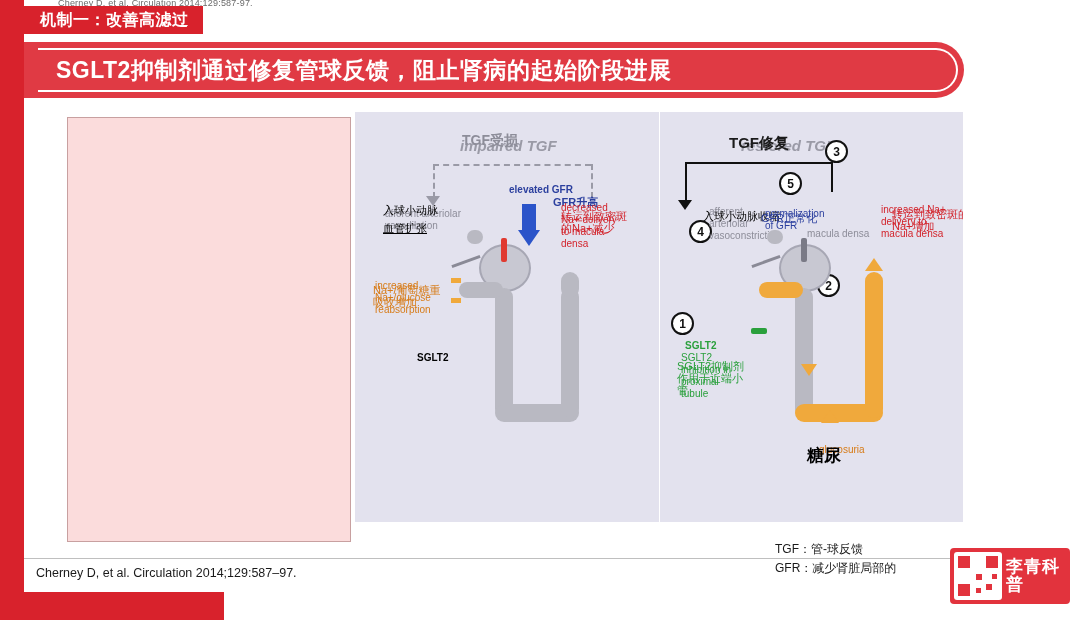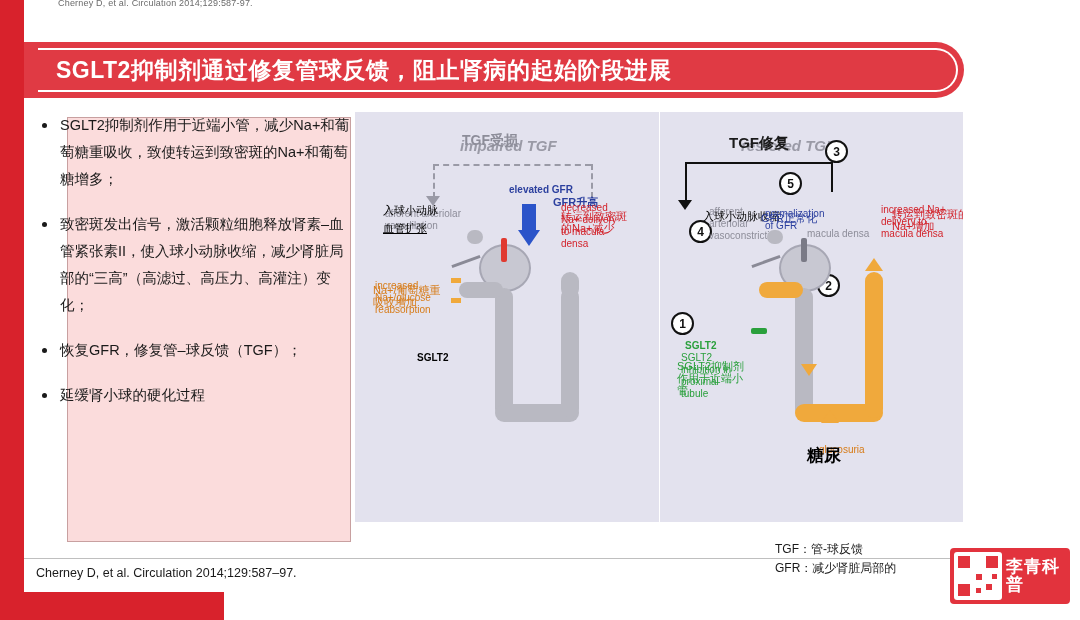--- a/index.html
+++ b/index.html
@@ -171,34 +171,29 @@
 </style>
 </head>
 <body>
 
 <div class="slide">
 
   <div class="topcite">Cherney D, et al. Circulation 2014;129:587-97.</div>
 
   <div class="leftbar"></div>
 
+  <div class="mech-tag">机制一：改善高滤过</div>
 
   <div class="title-banner">
     <div class="tline"></div>
     <div class="title-text">SGLT2抑制剂通过修复管球反馈，阻止肾病的起始阶段进展</div>
   </div>
 
   <div class="pinkbox"></div>
 
-  <div class="bullets">
-    <div class="bullet">SGLT2抑制剂作用于近端小管，减少Na+和葡萄糖重吸收，致使转运到致密斑的Na+和葡萄糖增多；</div>
-    <div class="bullet">致密斑发出信号，激活颗粒细胞释放肾素–血管紧张素II，使入球小动脉收缩，减少肾脏局部的“三高”（高滤过、高压力、高灌注）变化；</div>
-    <div class="bullet">恢复GFR，修复管–球反馈（TGF）；</div>
-    <div class="bullet">延缓肾小球的硬化过程</div>
-  </div>
 
   <div class="figure">
     <div class="fig-split"></div>
 
     <div class="tgfhdr" style="left:105px;top:25px;">impaired TGF</div>
     <div class="lbl cn b gray" style="left:107px;top:22px;font-size:14px;">TGF受损</div>
 
     <div class="dashline" style="left:78px;top:52px;width:158px;"></div>
     <div class="vdash" style="left:78px;top:52px;height:34px;"></div>
     <div class="vdash" style="left:236px;top:52px;height:34px;"></div>

